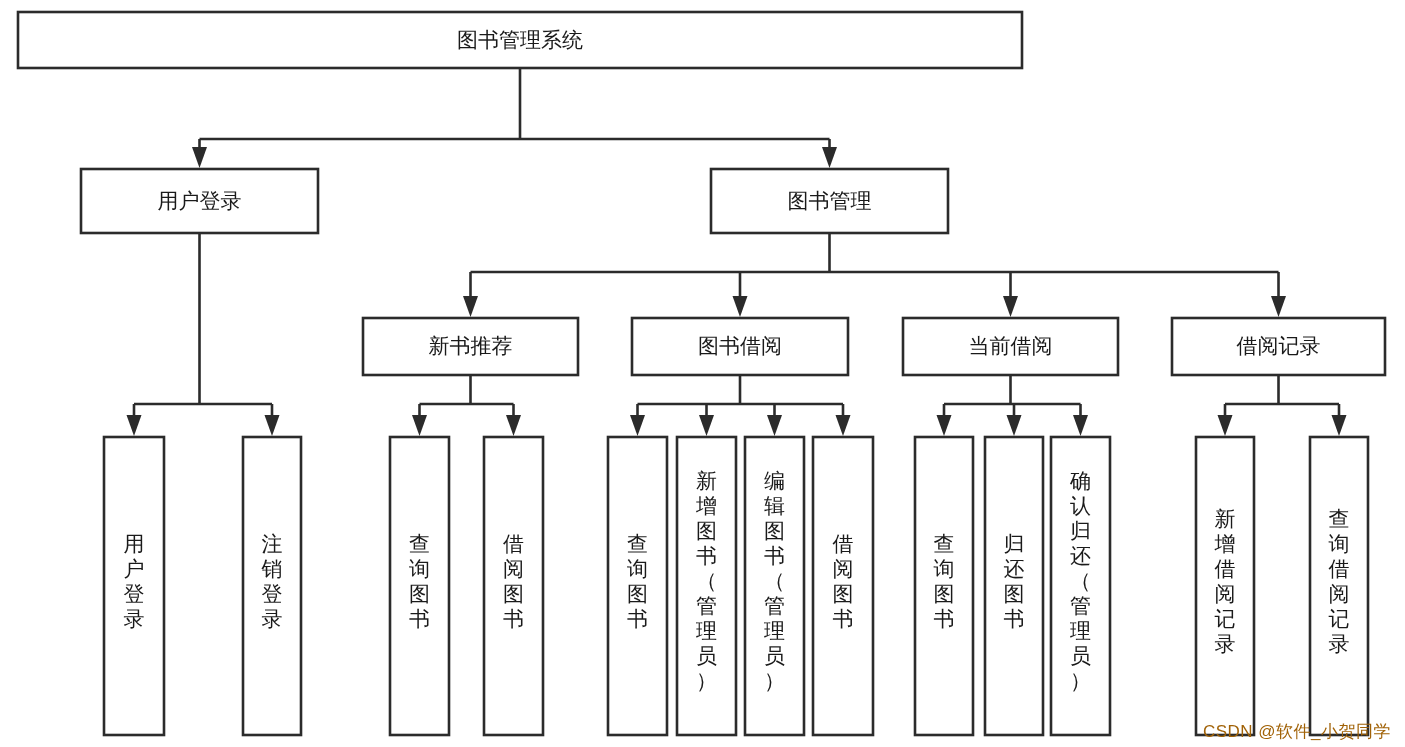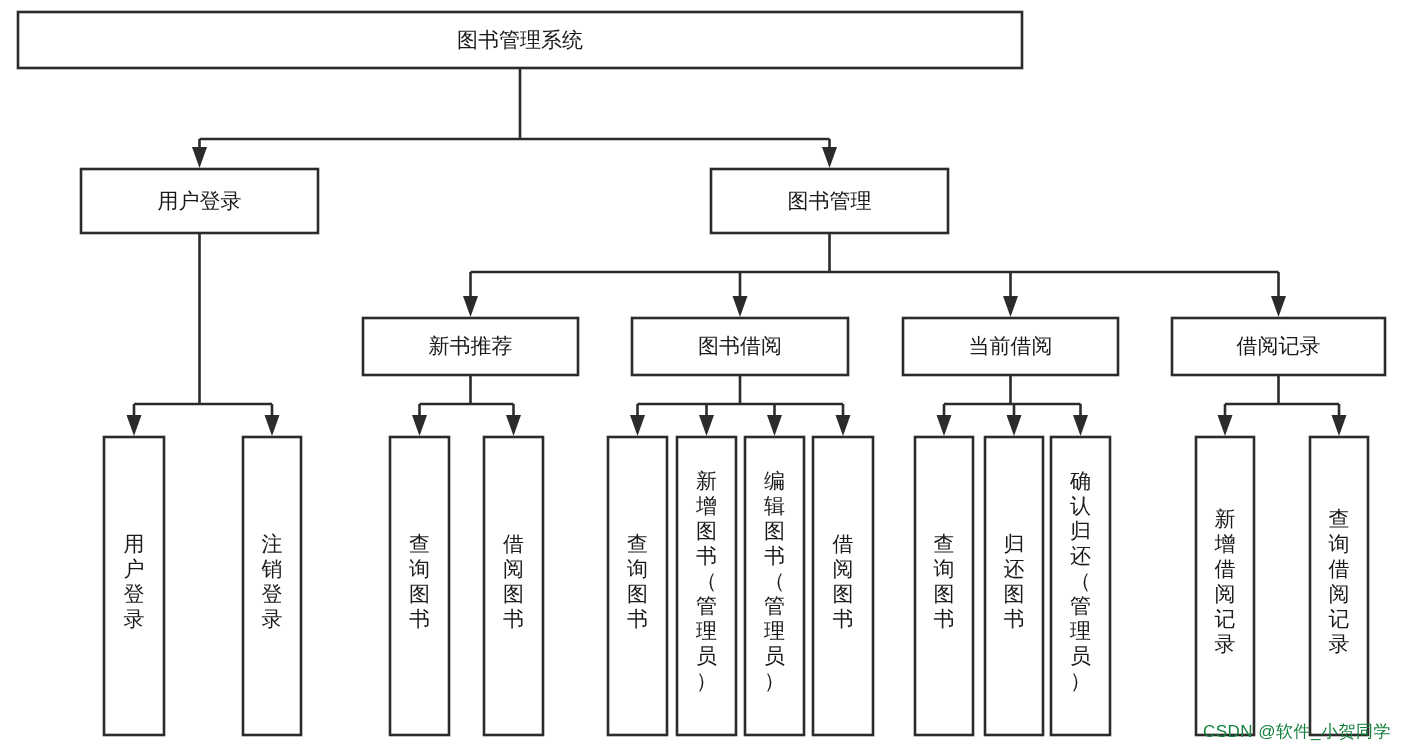--- a/index.html
+++ b/index.html
@@ -52,21 +52,21 @@
     font-family: "Liberation Sans", "DejaVu Sans", sans-serif;
     font-size: 21px;
     text-anchor: middle;
   }
   .watermark {
     position: absolute;
     right: 14px;
     bottom: 4px;
     font-family: "Liberation Sans", "DejaVu Sans", sans-serif;
     font-size: 17px;
-    color: #15803d;
+    color: #a16207;
     letter-spacing: 0.5px;
     white-space: nowrap;
     user-select: none;
   }
 </style>
 </head>
 <body>
 
 <div id="diagram-root">
   <svg id="tree-svg" viewBox="0 0 1405 747">

